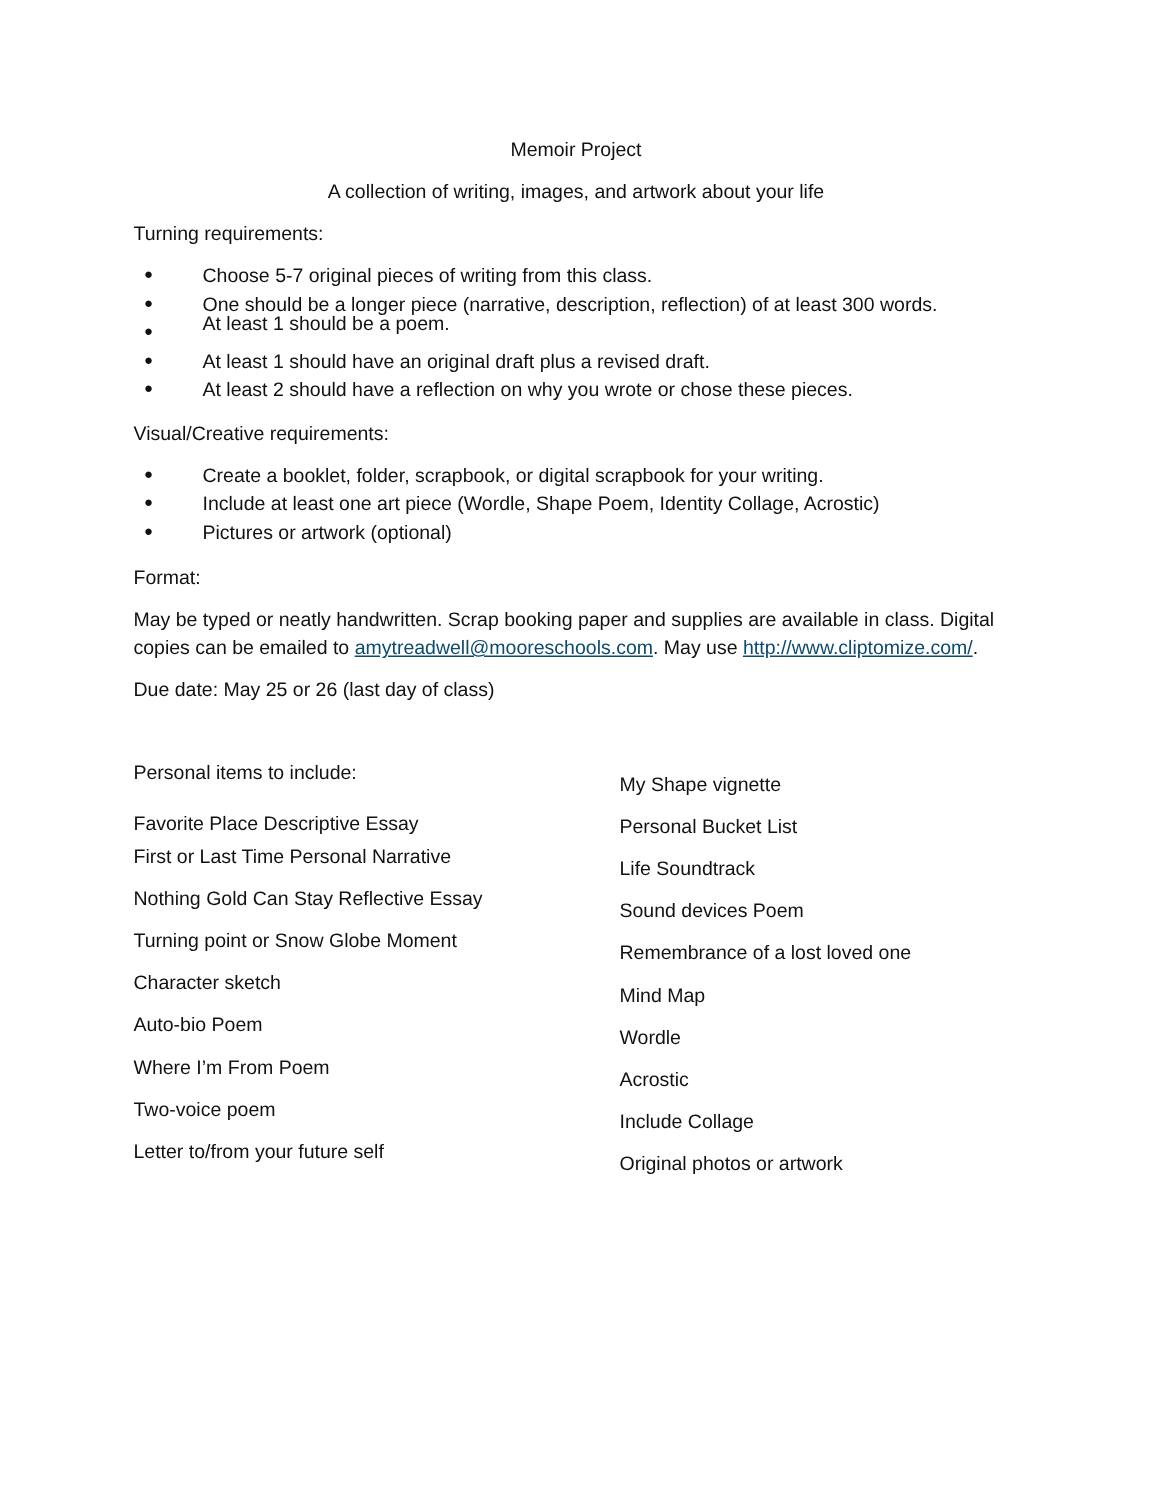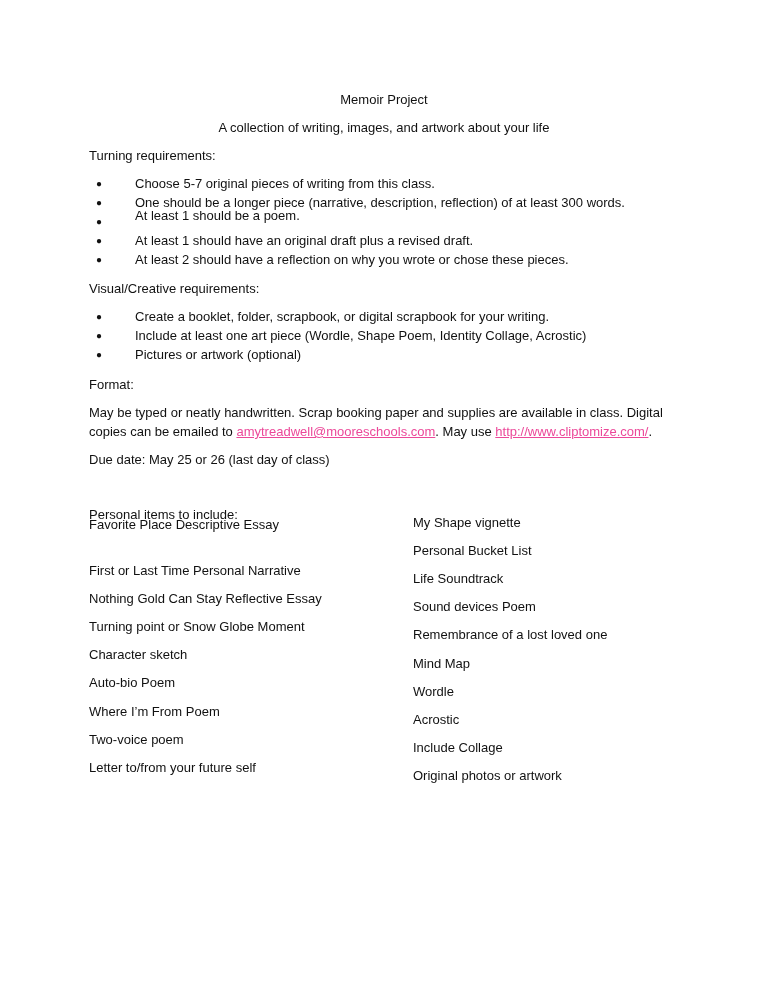--- a/index.html
+++ b/index.html
@@ -5,21 +5,21 @@
     html, body { margin: 0; padding: 0; background: #ffffff; }
     body {
       width: 768px; height: 994px; position: relative; overflow: hidden;
       font-family: "Liberation Sans", "DejaVu Sans", sans-serif;
       font-size: 13px; color: #111111;
     }
     .abs { position: absolute; white-space: nowrap; }
     .center { left: 0; width: 768px; text-align: center; }
     .bullet { position: absolute; left: 96px; font-size: 10px; }
     .bitem { position: absolute; left: 135px; white-space: nowrap; }
-    a { color: #ec4899; text-decoration: underline; }
+    a { color: #0c4a6e; text-decoration: underline; }
   </style>
 </head>
 <body>
 
 <div>
   <div class="abs center" style="top:92px;text-align:center;">Memoir Project</div>
   <div class="abs center" style="top:120px;">A collection of writing, images, and artwork about your life</div>
 
   <div class="abs" style="left:89px; top:148px;">Turning requirements:</div>
   <div>
@@ -49,21 +49,21 @@
   <div class="abs" style="left:89px; top:405px;">May be typed or neatly handwritten.  Scrap booking paper and supplies are available in class.  Digital</div>
   <div class="abs" style="left:89px; top:424px;">
     <span>copies can be emailed to </span><a>amytreadwell@mooreschools.com</a><span>.  May use </span><a>http://www.cliptomize.com/</a><span>.</span>
   </div>
 
   <div class="abs" style="left:89px; top:452px;">Due date: May 25 or 26 (last day of class)</div>
 
   <div class="abs" style="left:89px; top:507px;">Personal items to include:</div>
 
   <div>
-    <div class="abs" style="left:89px; top:517px;">Favorite Place Descriptive Essay</div>
+    <div class="abs" style="left:89px; top:541px;">Favorite Place Descriptive Essay</div>
     <div class="abs" style="left:89px; top:563px;">First or Last Time Personal Narrative</div>
     <div class="abs" style="left:89px; top:591px;">Nothing Gold Can Stay Reflective Essay</div>
     <div class="abs" style="left:89px; top:619px;">Turning point or Snow Globe Moment</div>
     <div class="abs" style="left:89px; top:647px;">Character sketch</div>
     <div class="abs" style="left:89px; top:675px;">Auto-bio Poem</div>
     <div class="abs" style="left:89px; top:704px;">Where I’m From Poem</div>
     <div class="abs" style="left:89px; top:732px;">Two-voice poem</div>
     <div class="abs" style="left:89px; top:760px;">Letter to/from your future self</div>
   </div>
 

